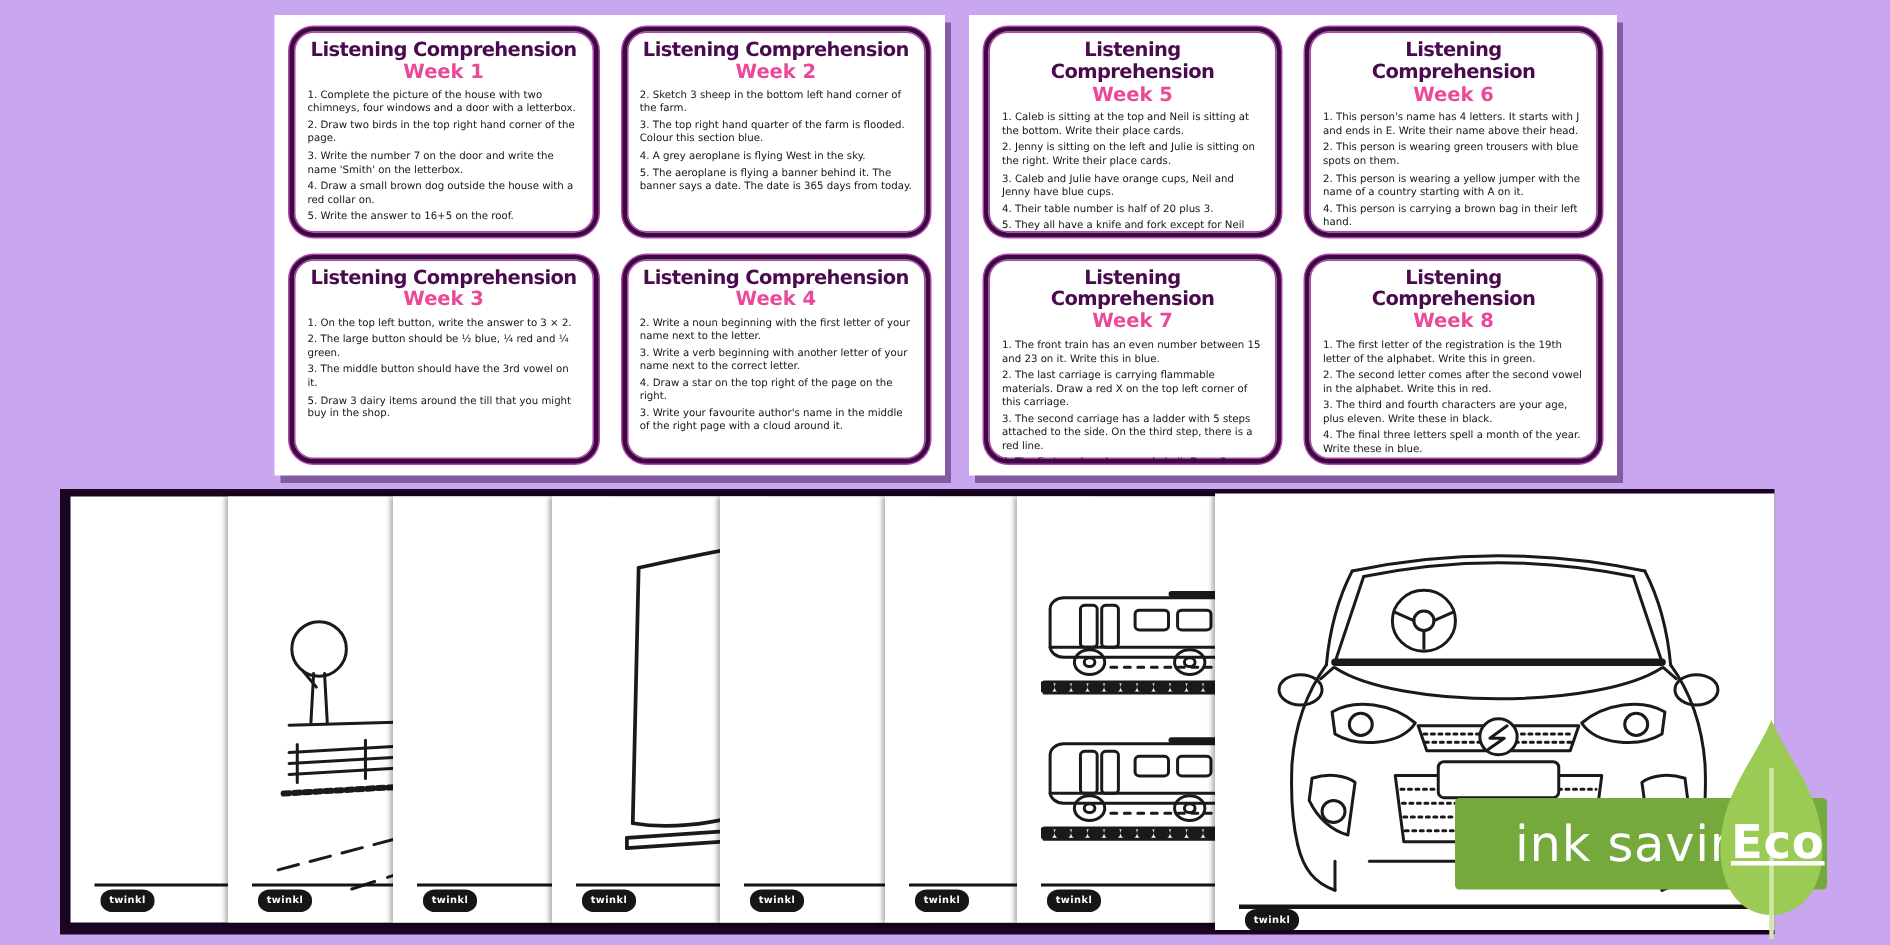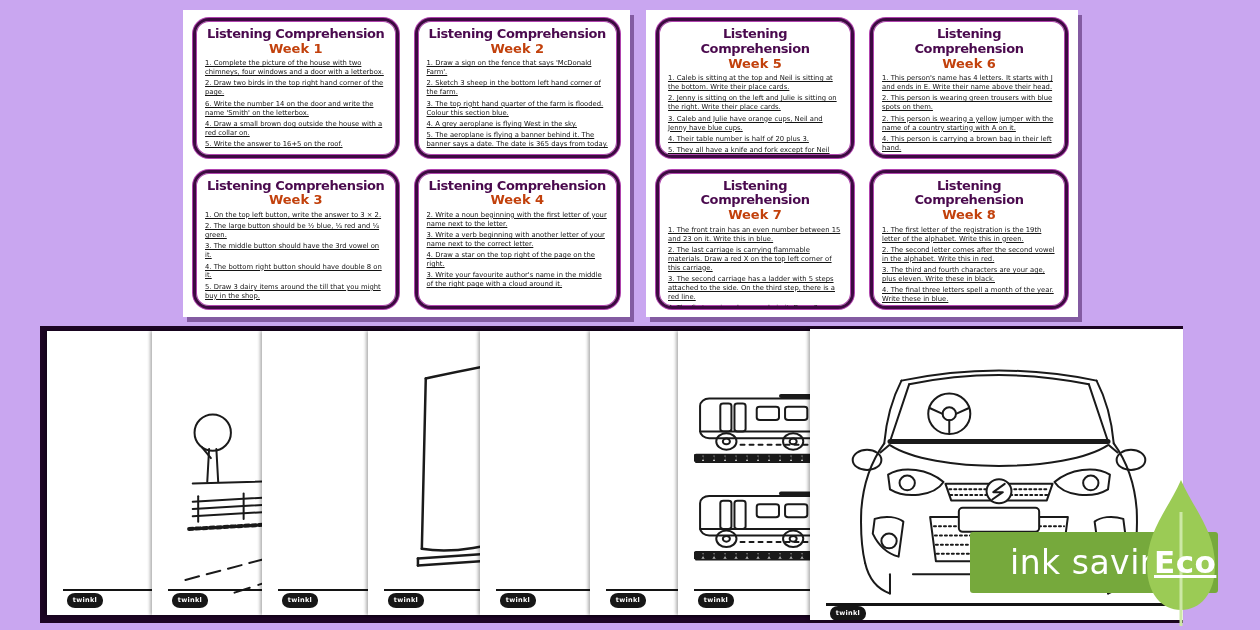--- a/index.html
+++ b/index.html
@@ -21,24 +21,24 @@
     background:#fff;border:3px solid #3c0a40;border-radius:16px;
     box-shadow:0 0 0 1px #b043ae, inset 0 0 0 1px #b043ae;
     padding:4px 9px 2px;box-sizing:border-box;overflow:hidden;position:relative;
   }
   .card h2{
     margin:2px 0 0;text-align:center;font-size:13px;font-weight:700;
     letter-spacing:-.4px;color:#4a0a4e;line-height:1.15;
   }
   .card h3{
     margin:0 0 3px;text-align:center;font-size:13px;font-weight:700;
-    color:#c2410c;line-height:1.1;
+    color:#ec4899;line-height:1.1;
   }
   .card p{
-    margin:2.6px 0;font-size:6.8px;line-height:1.3;color:#141414;text-decoration:underline;
+    margin:2.6px 0;font-size:6.8px;line-height:1.3;color:#141414;
   }
   
   .pages{
     position:absolute;left:40px;top:326px;width:1143px;height:297px;
     background:#1c0523;
   }
   .page{
     position:absolute;top:5px;height:284px;background:#ffffff;
     box-shadow:-2px 0 3px rgba(0,0,0,.3);overflow:hidden;
   }
@@ -68,40 +68,38 @@
 </style>
 </head>
 <body>
 
 <div class="sheet left">
   <div class="card">
     <h2>Listening Comprehension</h2>
     <h3>Week 1</h3>
     <p>1. Complete the picture of the house with two chimneys, four windows and a door with a letterbox.</p>
     <p>2. Draw two birds in the top right hand corner of the page.</p>
-    <p>6. Write the number 14 on the door and write the name 'Smith' on the letterbox.</p>
+    <p>3. Write the number 7 on the door and write the name 'Smith' on the letterbox.</p>
     <p>4. Draw a small brown dog outside the house with a red collar on.</p>
     <p>5. Write the answer to 16+5 on the roof.</p>
   </div>
   <div class="card">
     <h2>Listening Comprehension</h2>
     <h3>Week 2</h3>
-    <p>1. Draw a sign on the fence that says 'McDonald Farm'.</p>
     <p>2. Sketch 3 sheep in the bottom left hand corner of the farm.</p>
     <p>3. The top right hand quarter of the farm is flooded. Colour this section blue.</p>
     <p>4. A grey aeroplane is flying West in the sky.</p>
     <p>5. The aeroplane is flying a banner behind it. The banner says a date. The date is 365 days from today.</p>
   </div>
   <div class="card">
     <h2>Listening Comprehension</h2>
     <h3>Week 3</h3>
     <p>1. On the top left button, write the answer to 3 × 2.</p>
     <p>2. The large button should be ½ blue, ¼ red and ¼ green.</p>
     <p>3. The middle button should have the 3rd vowel on it.</p>
-    <p>4. The bottom right button should have double 8 on it.</p>
     <p>5. Draw 3 dairy items around the till that you might buy in the shop.</p>
   </div>
   <div class="card">
     <h2>Listening Comprehension</h2>
     <h3>Week 4</h3>
     <p>2. Write a noun beginning with the first letter of your name next to the letter.</p>
     <p>3. Write a verb beginning with another letter of your name next to the correct letter.</p>
     <p>4. Draw a star on the top right of the page on the right.</p>
     <p>3. Write your favourite author's name in the middle of the right page with a cloud around it.</p>
   </div>

